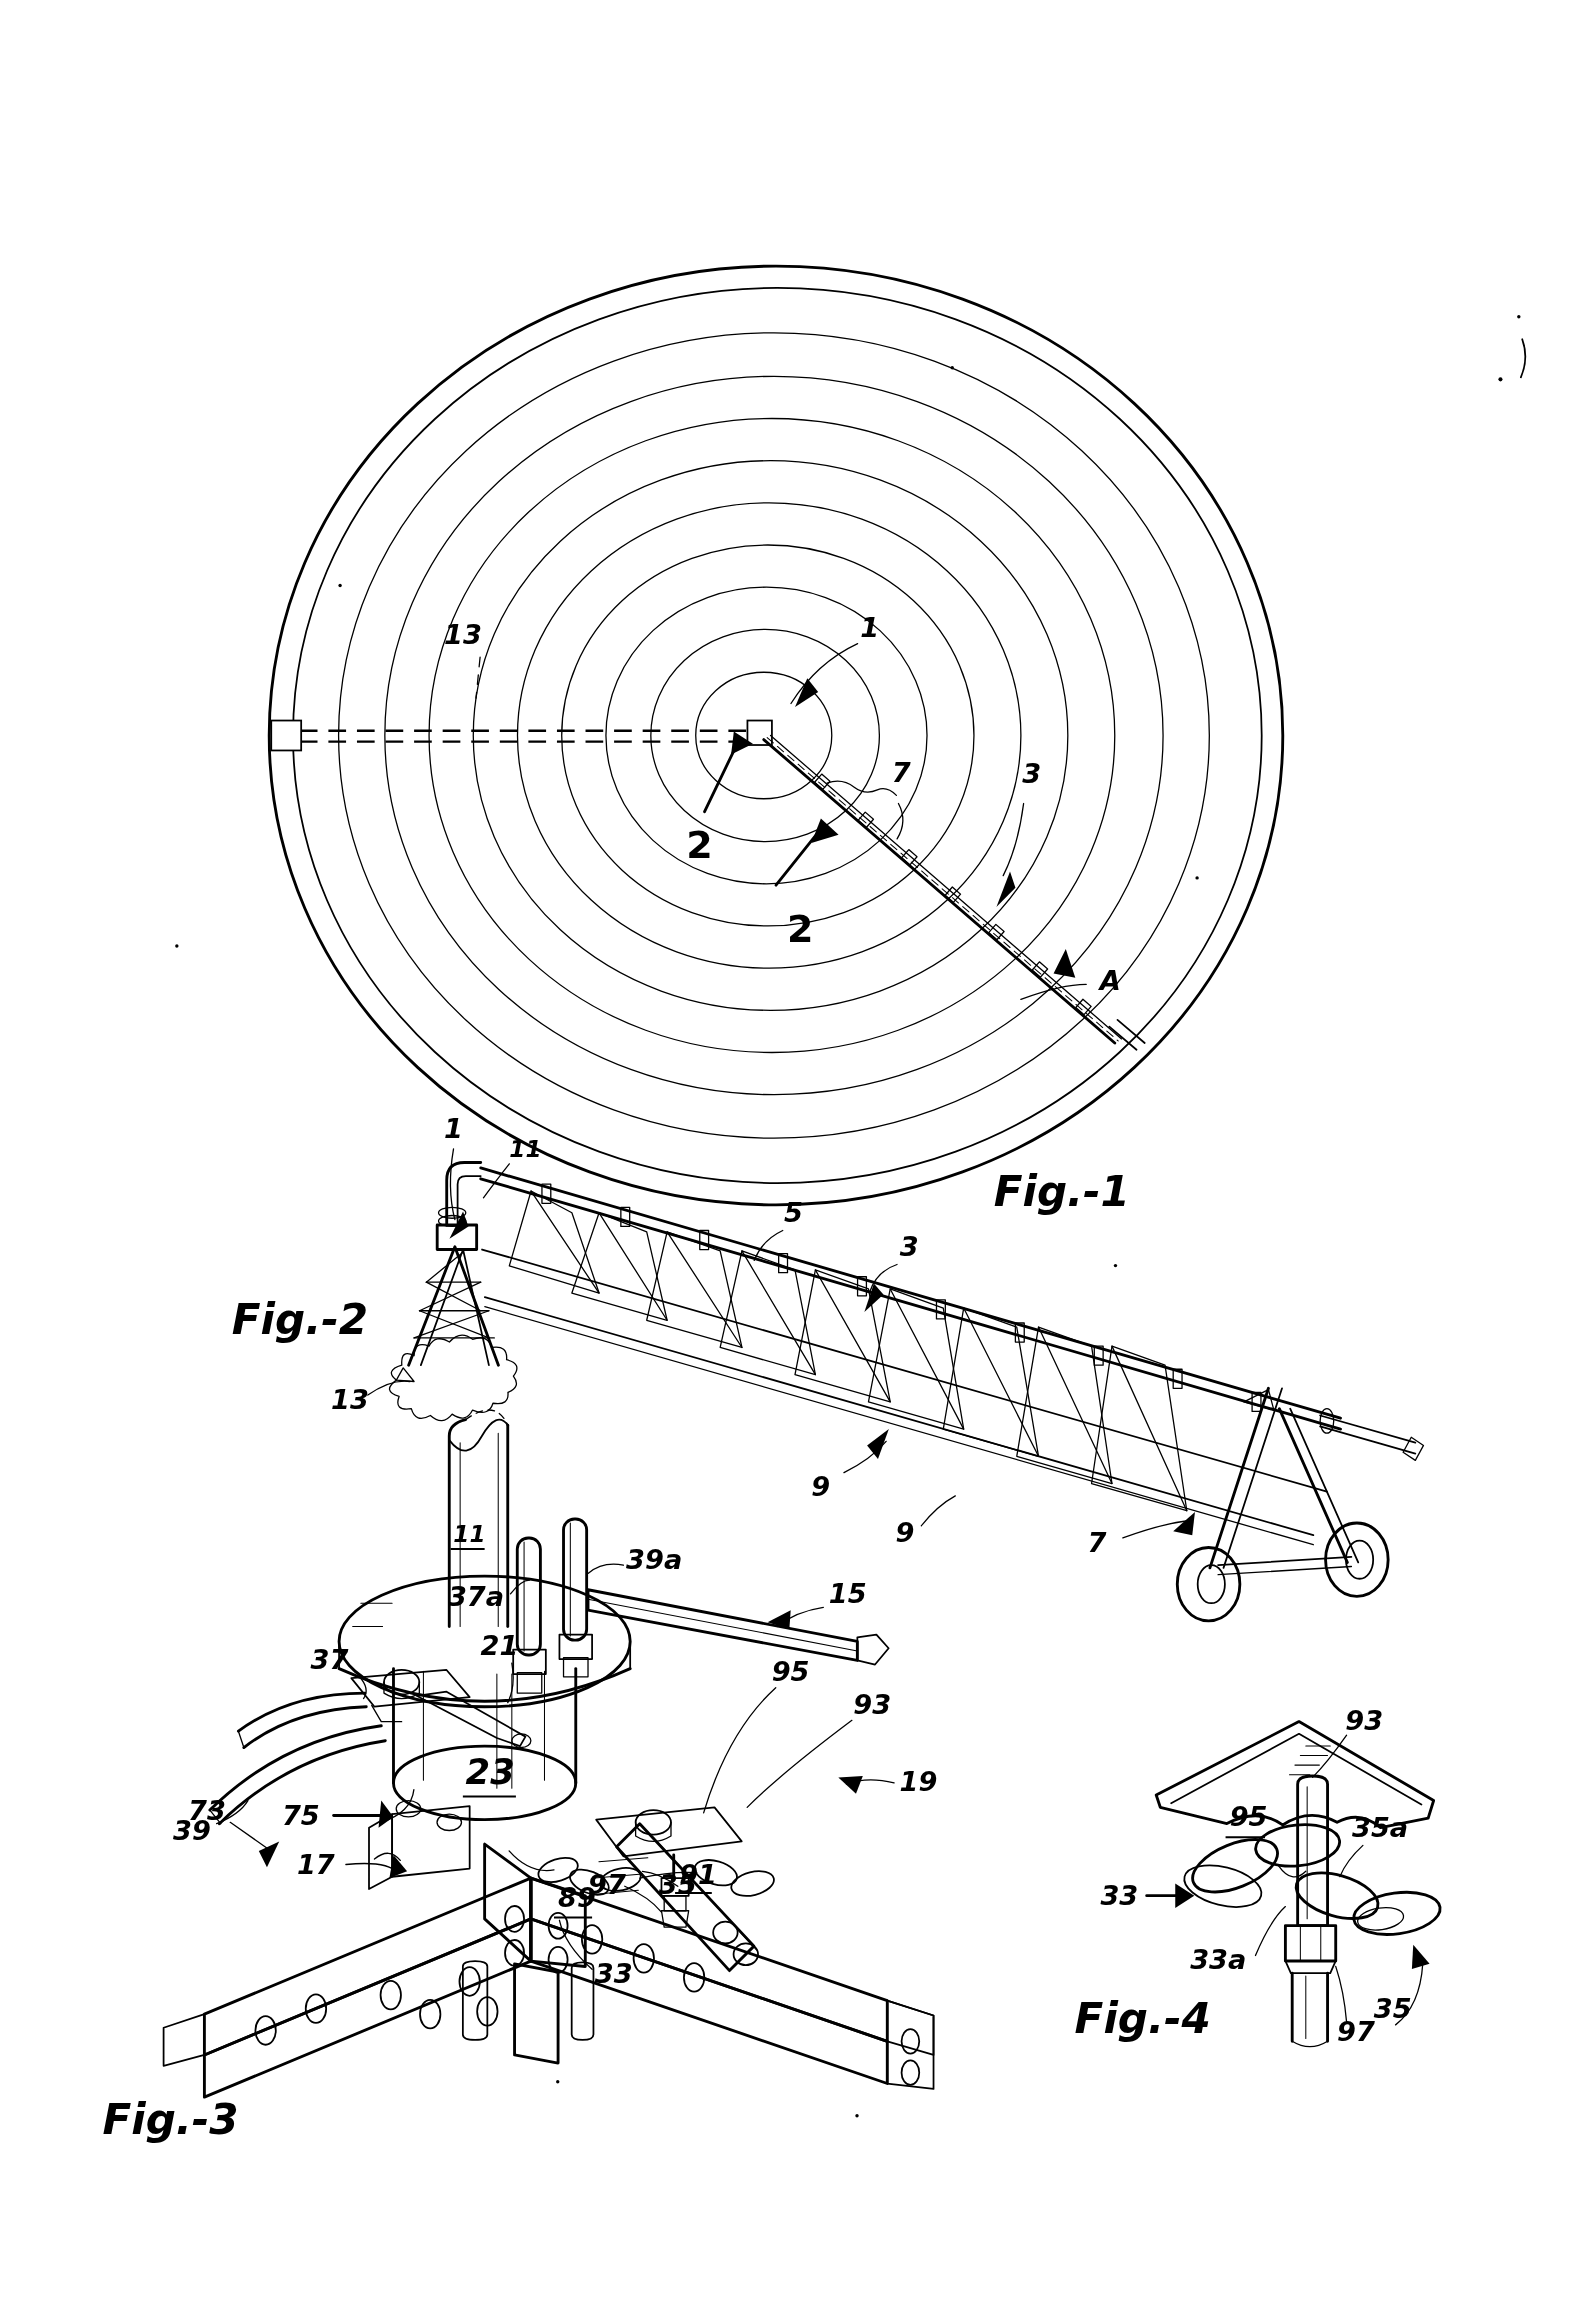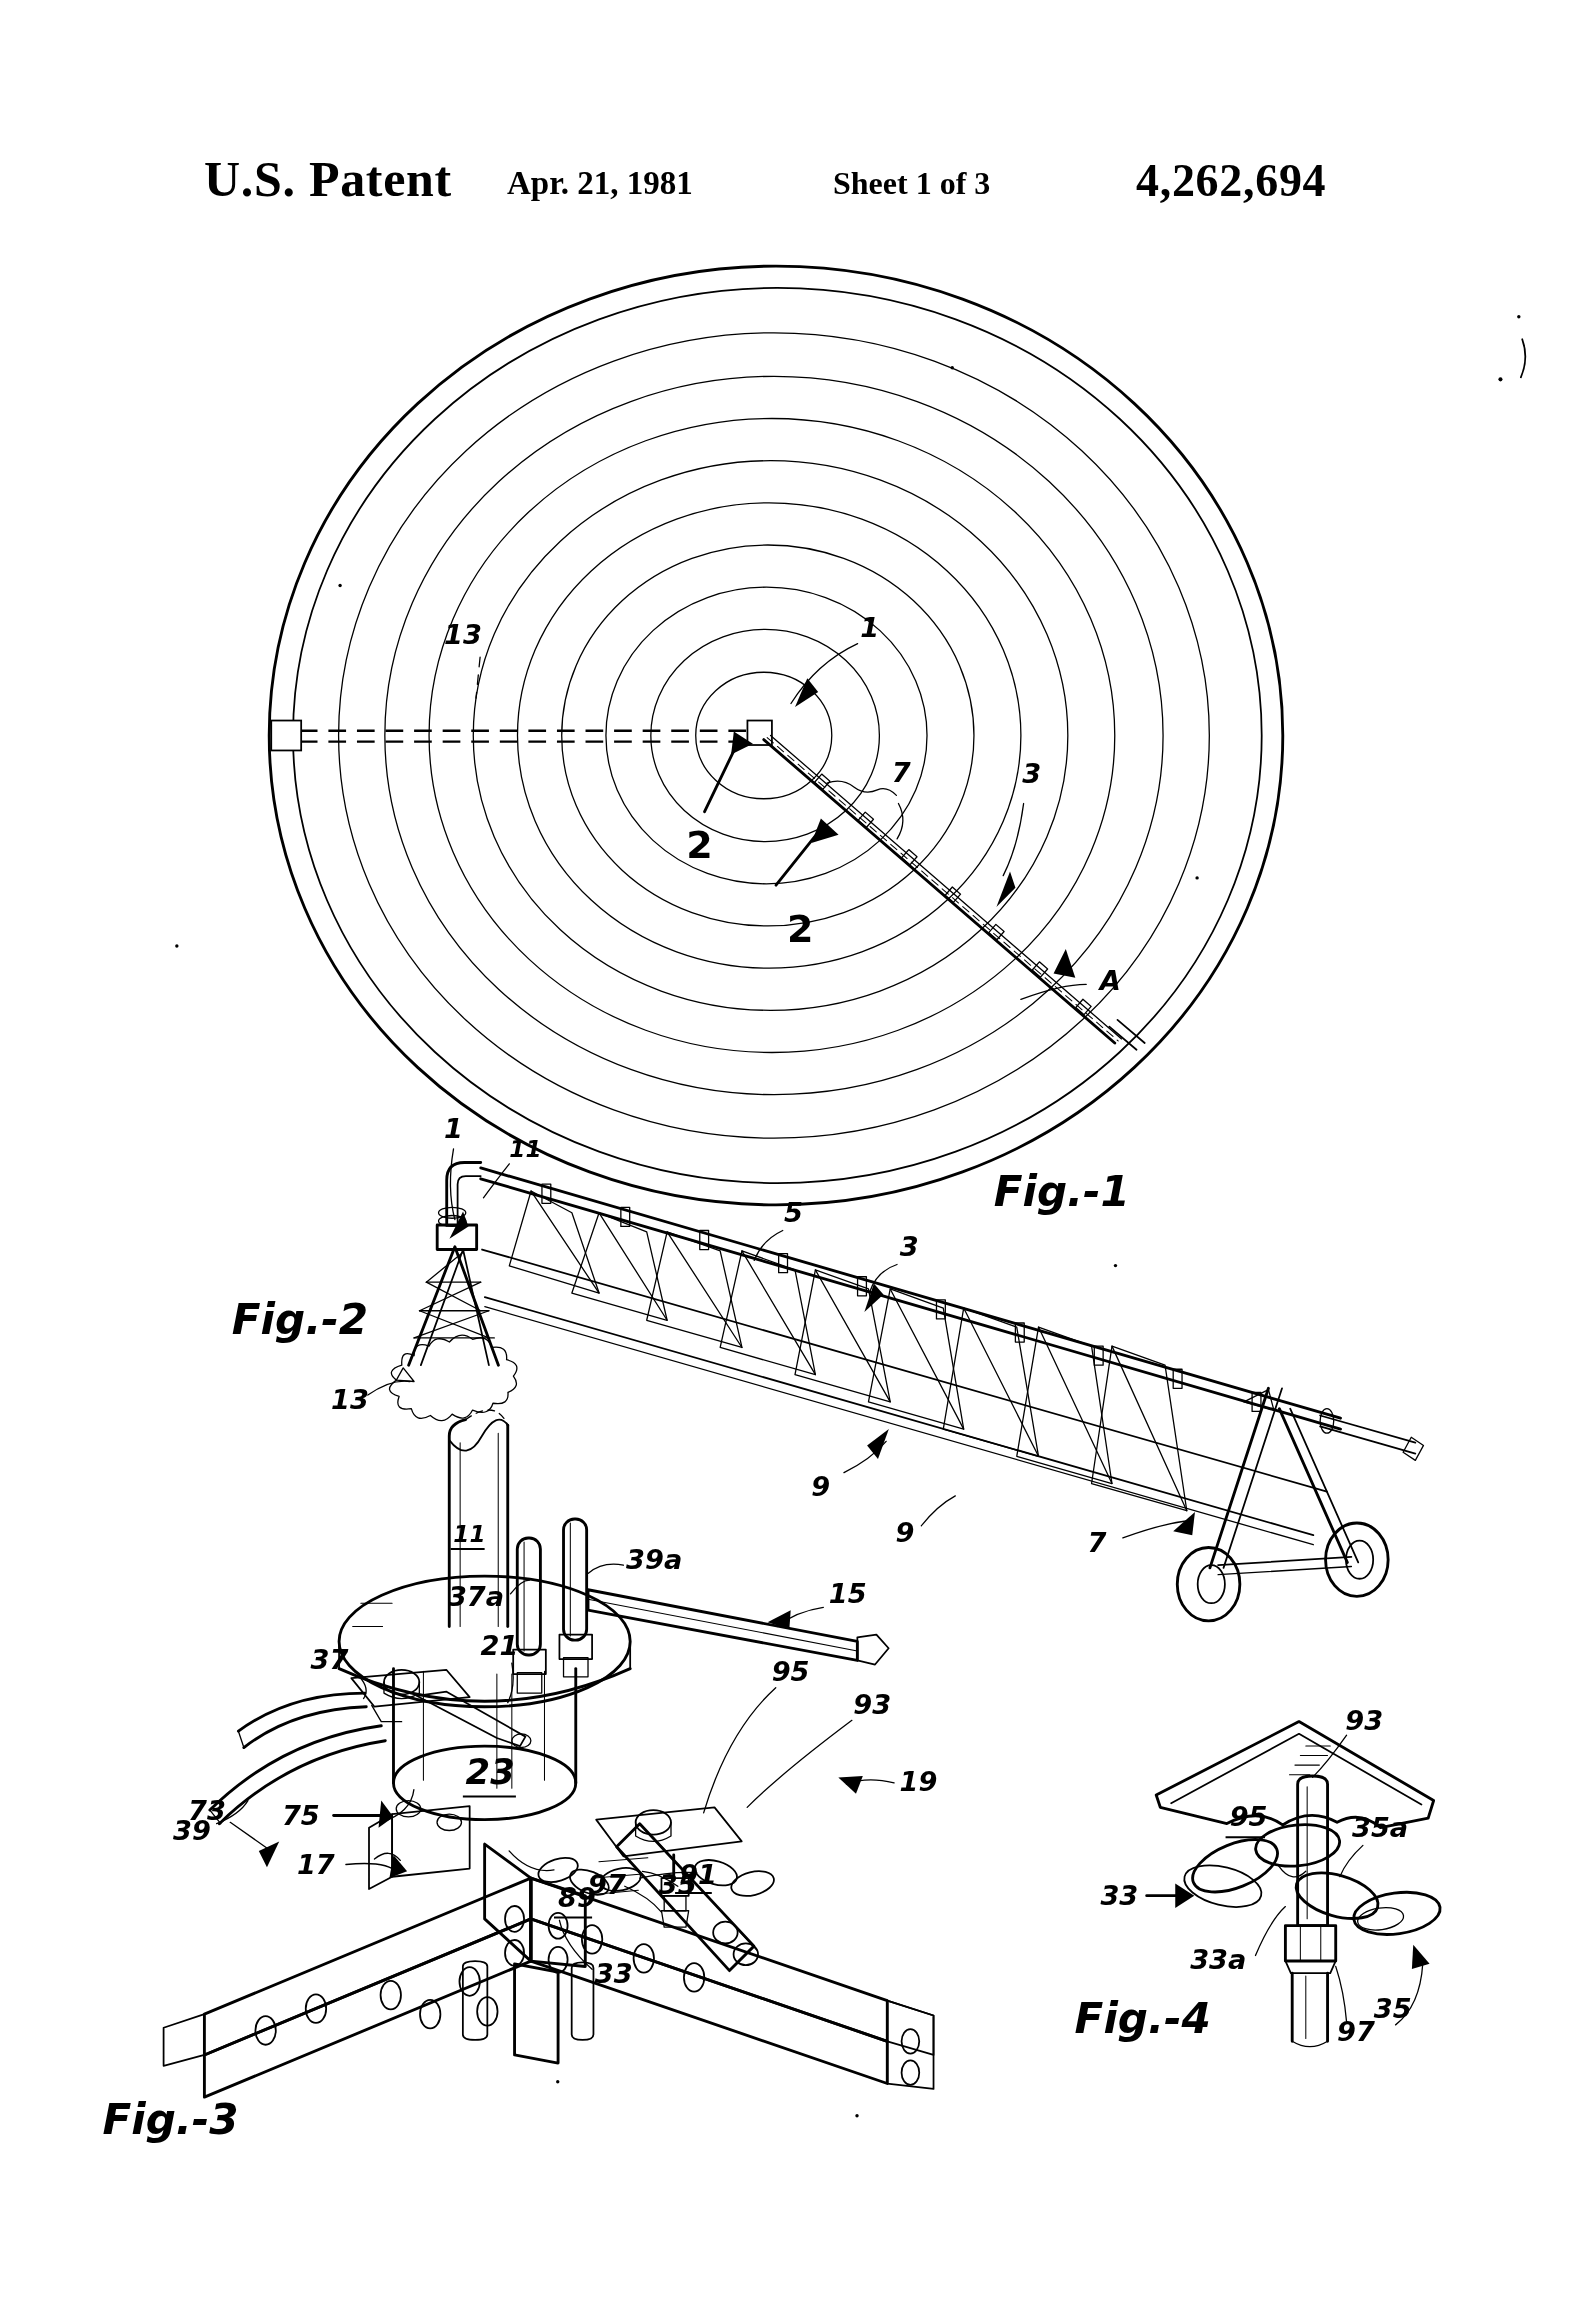--- a/index.html
+++ b/index.html
@@ -68,28 +68,20 @@
     font-family:"DejaVu Sans", sans-serif;
     font-weight:700;font-size:56px;fill:#000;stroke:none;
   }
   .ul{stroke:#000;stroke-width:3;}
 </style>
 </head>
 <body>
 
 <div class="page">
 
-  <div class="hdr">
-    <div class="hdr-inner">
-      <div class="hdr-usp">U.S. Patent</div>
-      <div class="hdr-date">Apr. 21, 1981</div>
-      <div class="hdr-sheet">Sheet 1 of 3</div>
-      <div class="hdr-num">4,262,694</div>
-    </div>
-  </div>
 
   <div class="fig" id="fig1-wrap">
     <svg viewBox="0 0 1520 1450" width="1034" height="987">
 
       <g>
         <ellipse cx="760" cy="700" rx="745" ry="690" class="ln-th"></ellipse>
         <ellipse cx="762" cy="700" rx="712" ry="658" class="ln"></ellipse>
         <ellipse cx="757" cy="700" rx="640" ry="592" class="ln-f"></ellipse>
         <ellipse cx="757" cy="700" rx="572" ry="528" class="ln-f"></ellipse>
         <ellipse cx="754" cy="700" rx="504" ry="466" class="ln-f"></ellipse>

